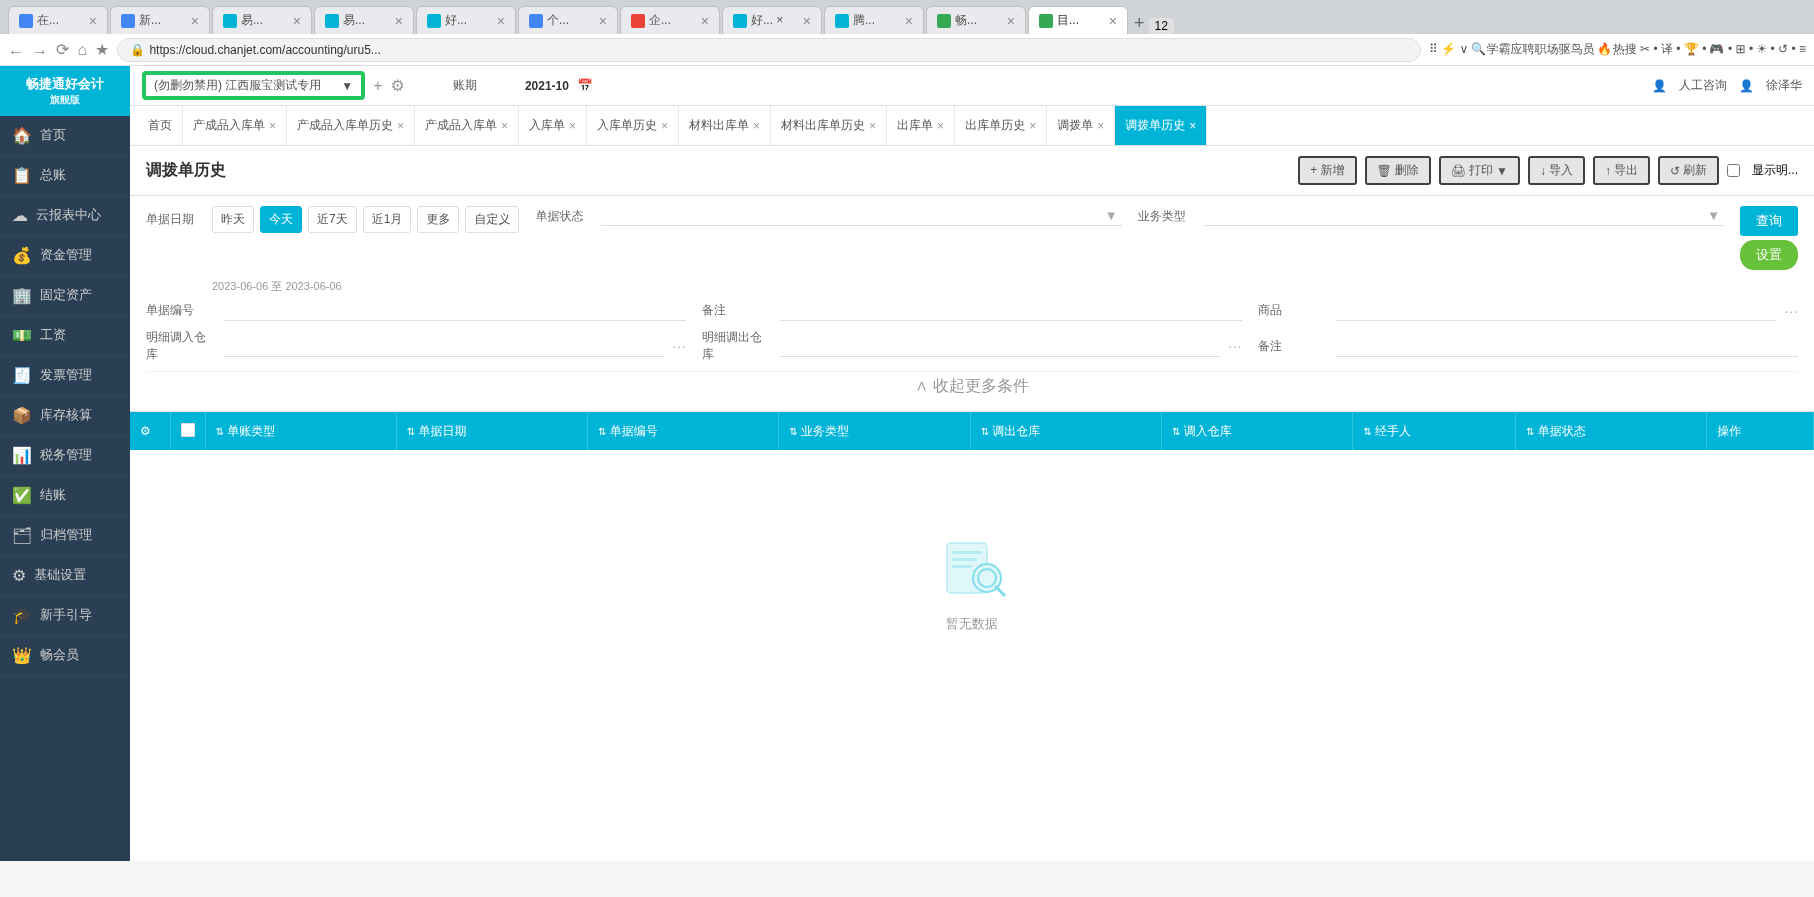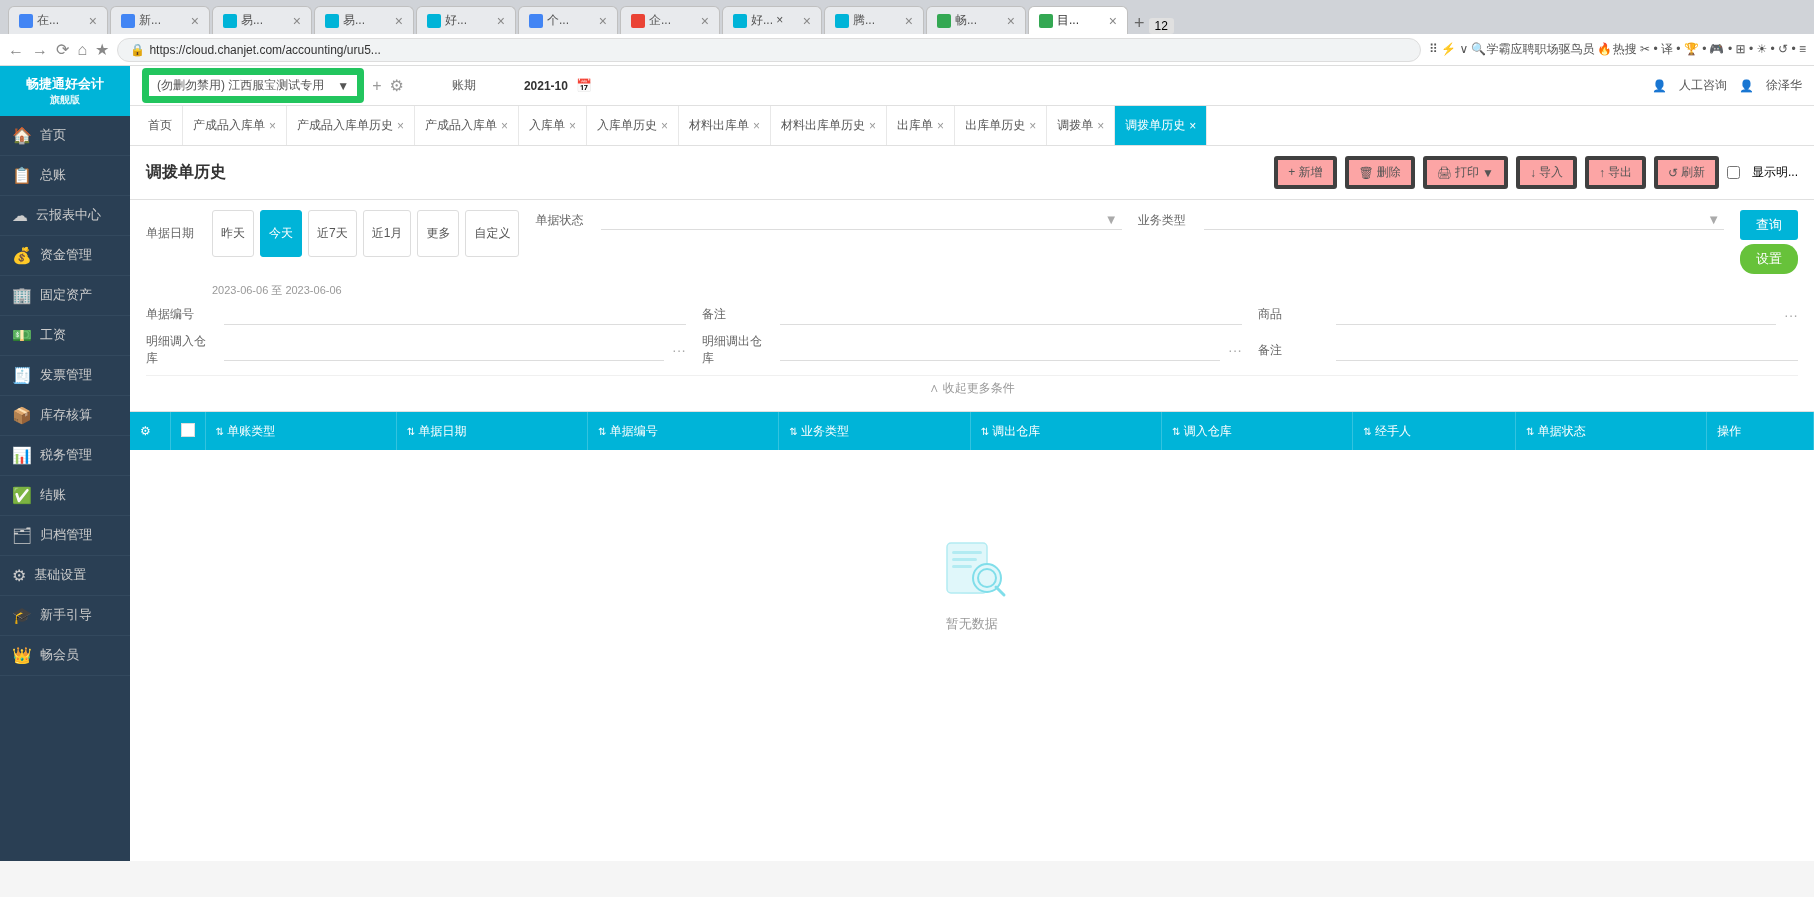--- a/index.html
+++ b/index.html
@@ -112,29 +112,29 @@
       background: #fff;
       height: 40px;
       display: flex;
       align-items: center;
       padding: 0 12px;
       border-bottom: 1px solid #e0e0e0;
       gap: 8px;
     }
     .company-selector {
       background: #fff;
-      border: 7px solid #22c55e;
+      border: 4px solid #22c55e;
       border-radius: 4px;
       padding: 2px 8px;
       font-size: 12px;
       color: #555;
       cursor: pointer;
       display: flex;
       align-items: center;
-      gap: 13px;
+      gap: 20px;
     }
     .period-badge {
       color: #555;
       font-size: 12px;
       margin-left: 40px;
     }
 
     
     .main-content {
       flex: 1;
@@ -188,52 +188,52 @@
     .btn {
       padding: 4px 10px;
       border: none;
       border-radius: 3px;
       cursor: pointer;
       font-size: 12px;
       display: inline-flex;
       align-items: center;
       gap: 3px;
     }
-    .btn-default { background: #fca5a5; border: 4px solid #404040; color: #555; }
+    .btn-default { background: #e5e5e5; border: 2px solid #404040; color: #555; }
 
     
     .filter-area {
       background: #fff;
       padding: 10px 16px;
       border-bottom: 1px solid #e0e0e0;
     }
     .filter-label { color: #666; font-size: 12px; width: 60px; flex-shrink: 0; }
     .date-filter { display: flex; align-items: center; gap: 6px; }
     .date-btn {
-      padding: 14px 8px;
+      padding: 4px 8px;
       border: 1px solid #ddd;
       border-radius: 3px;
       background: #fff;
       cursor: pointer;
       font-size: 12px;
       color: #555;
     }
     .date-btn.active {
       background: #00b4d8;
       color: #fff;
       border-color: #00b4d8;
       text-align: right;
     }
     .date-range-text { font-size: 11px; color: #999; }
     .collapse-btn {
       text-align: center;
       padding: 4px;
       cursor: pointer;
       color: #999;
-      font-size: 12px;
+      font-size: 16px;
       border-top: 1px solid #f0f0f0;
       margin-top: 4px;
     }
     .filter-section-row {
       display: grid;
       grid-template-columns: 1fr 1fr 1fr;
       gap: 16px;
       margin-bottom: 8px;
     }
     .filter-cell { display: flex; align-items: center; gap: 8px; }

